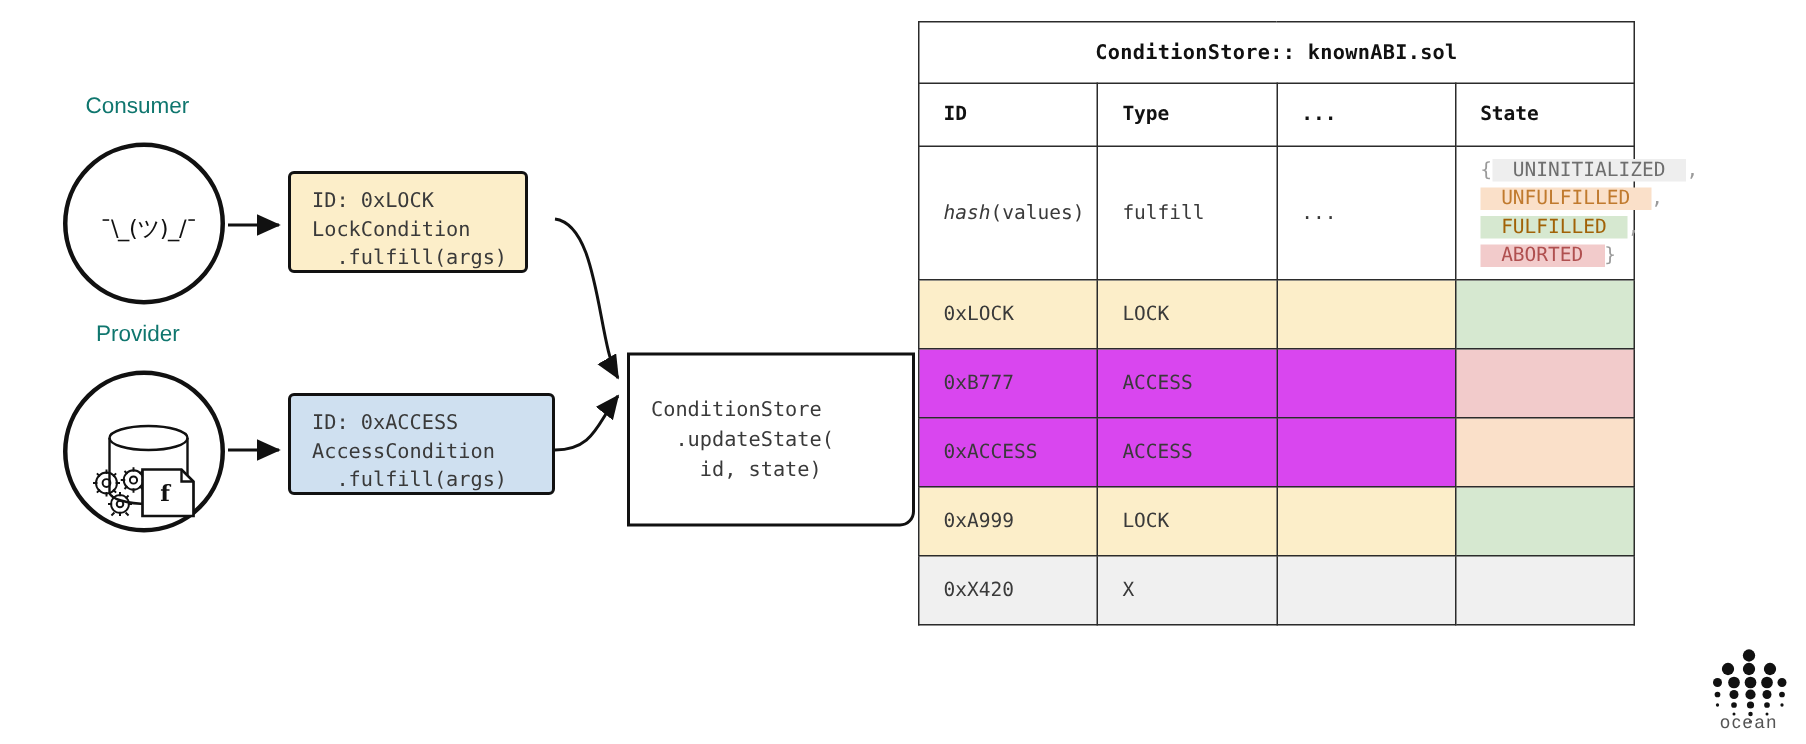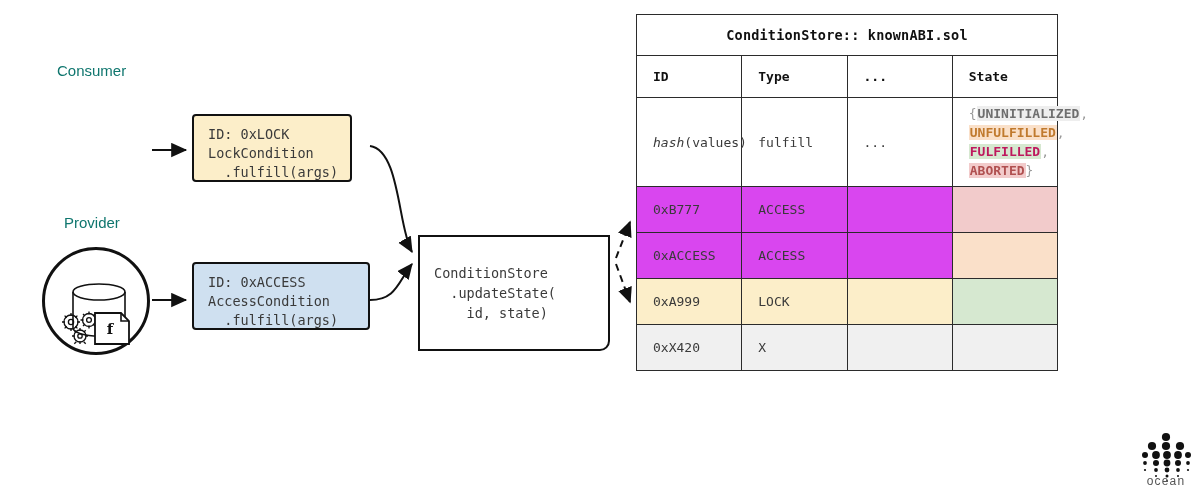--- a/index.html
+++ b/index.html
@@ -83,22 +83,22 @@
     padding:26px 0 0 14px;
     margin-top:32px;
   }
 
   
   #arrows{position:absolute;left:0;top:0;width:1204px;height:496px;pointer-events:none;}
 
   
   #store-table{
     position:absolute;
-    left:636px;top:14px;
-    width:422px;
+    left:612px;top:14px;
+    width:478px;
     border-collapse:collapse;
     table-layout:fixed;
     background:#ffffff;
   }
   #store-table td,#store-table th{
     border:1.5px solid #2b2b2b;
     font-family:"DejaVu Sans Mono","Liberation Mono",monospace;
     font-size:13px;
     color:#3a3a3a;
     text-align:left;
@@ -120,24 +120,24 @@
     padding-top:13px;padding-bottom:13px;
   }
   .c-id{width:144px;}
   .c-type{width:104px;}
   .c-dots{width:58px;}
   .c-state{width:172px;}
 
   .row-proto td{height:84px;vertical-align:top;padding-top:10px;}
   .proto-hash{font-style:italic;}
   .state-list{line-height:19px;white-space:pre;}
-  .st{padding:0 1px;font-weight:bold;}
+  .st{padding:0 14px;}
   .st-uninit{background:#eeeeee;color:#6e6e6e;}
   .st-unful{background:#fae0c9;color:#c07a2e;}
-  .st-ful{background:#d6e8d0;color:#be185d;}
+  .st-ful{background:#d6e8d0;color:#a16207;}
   .st-abort{background:#f2cbcb;color:#b05050;}
   .brace{color:#9a9a9a;}
 
   .data-row td{height:46px;}
   .fill-yellow{background:#fceec9;}
   .fill-blue{background:#d946ef;margin-left:14px;}
   .fill-gray{background:#f0f0f0;}
   .fill-green{background:#d6e8d0;}
   .fill-pink{background:#f2cbcb;}
   .fill-peach{background:#fae0c9;}
@@ -153,20 +153,23 @@
     letter-spacing:1.2px;
     color:#555555;
   }
 </style>
 </head>
 <body>
 
 <div class="stage">
 
   <div class="actor-label" id="consumer-label">Consumer</div>
+  <div class="actor-circle" id="consumer-circle">
+    <div class="shrug">¯\_(ツ)_/¯</div>
+  </div>
 
   <div class="actor-label" id="provider-label">Provider</div>
   <div class="actor-circle" id="provider-circle">
     <svg class="provider-art" viewBox="0 0 108 108">
 
       <g fill="none" stroke="#111" stroke-width="1.6">
         <ellipse cx="54" cy="42" rx="26" ry="8"></ellipse>
         <path d="M28 42 L28 78"></path>
         <path d="M80 42 L80 78"></path>
         <path d="M28 78 A26 8 0 0 0 80 78"></path>
@@ -245,20 +248,26 @@
         <td class="fill-white">fulfill</td>
         <td class="fill-white">...</td>
         <td class="fill-white">
           <div class="state-list"><span class="brace">{</span><span class="st st-uninit">UNINITIALIZED</span><span class="brace">,</span>
 <span class="st st-unful">UNFULFILLED</span><span class="brace">,</span>
 <span class="st st-ful">FULFILLED</span><span class="brace">,</span>
 <span class="st st-abort">ABORTED</span><span class="brace">}</span></div>
         </td>
       </tr>
 
+      <tr class="data-row">
+        <td class="fill-yellow">0xLOCK</td>
+        <td class="fill-yellow">LOCK</td>
+        <td class="fill-yellow"></td>
+        <td class="fill-green"></td>
+      </tr>
       <tr class="data-row">
         <td class="fill-blue">0xB777</td>
         <td class="fill-blue">ACCESS</td>
         <td class="fill-blue"></td>
         <td class="fill-pink"></td>
       </tr>
       <tr class="data-row">
         <td class="fill-blue">0xACCESS</td>
         <td class="fill-blue">ACCESS</td>
         <td class="fill-blue"></td>

